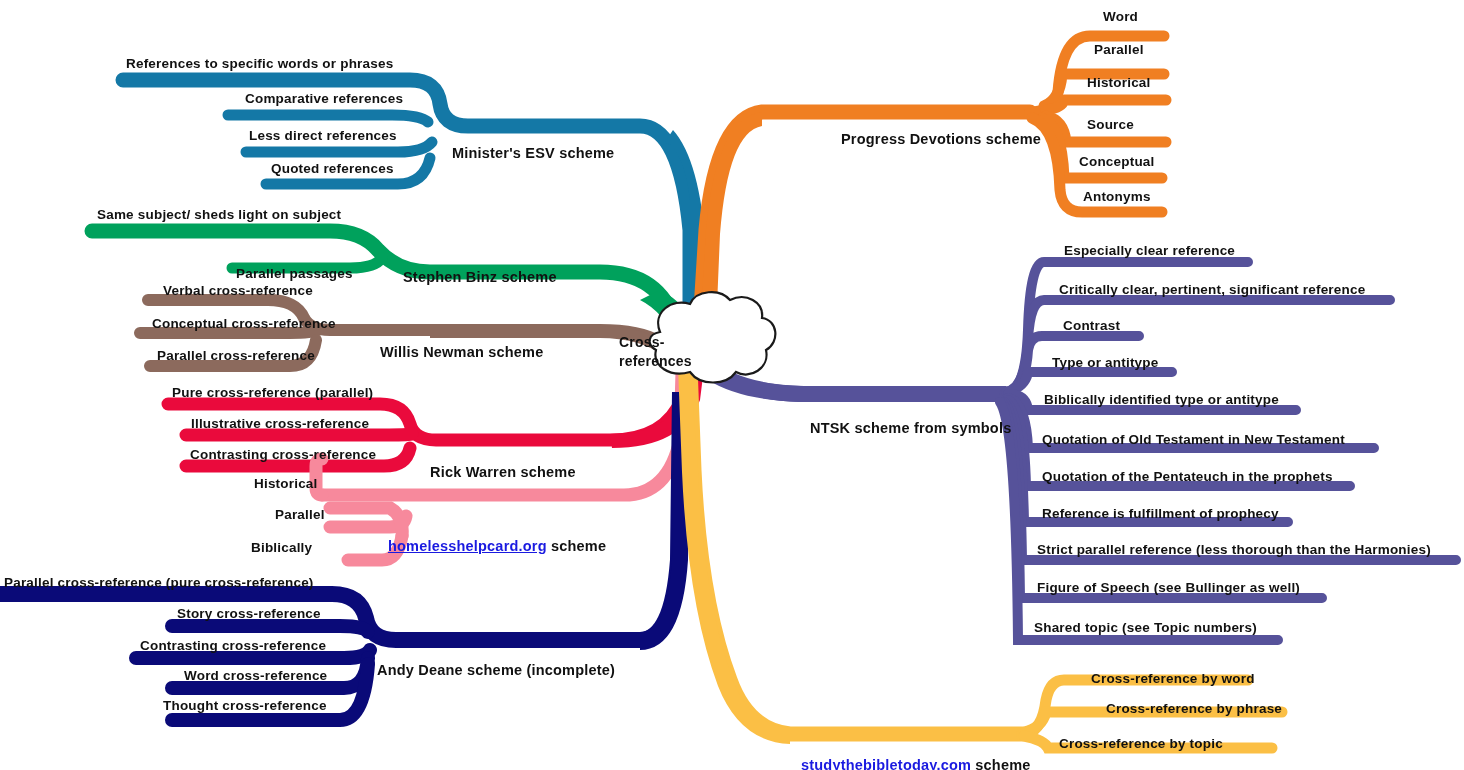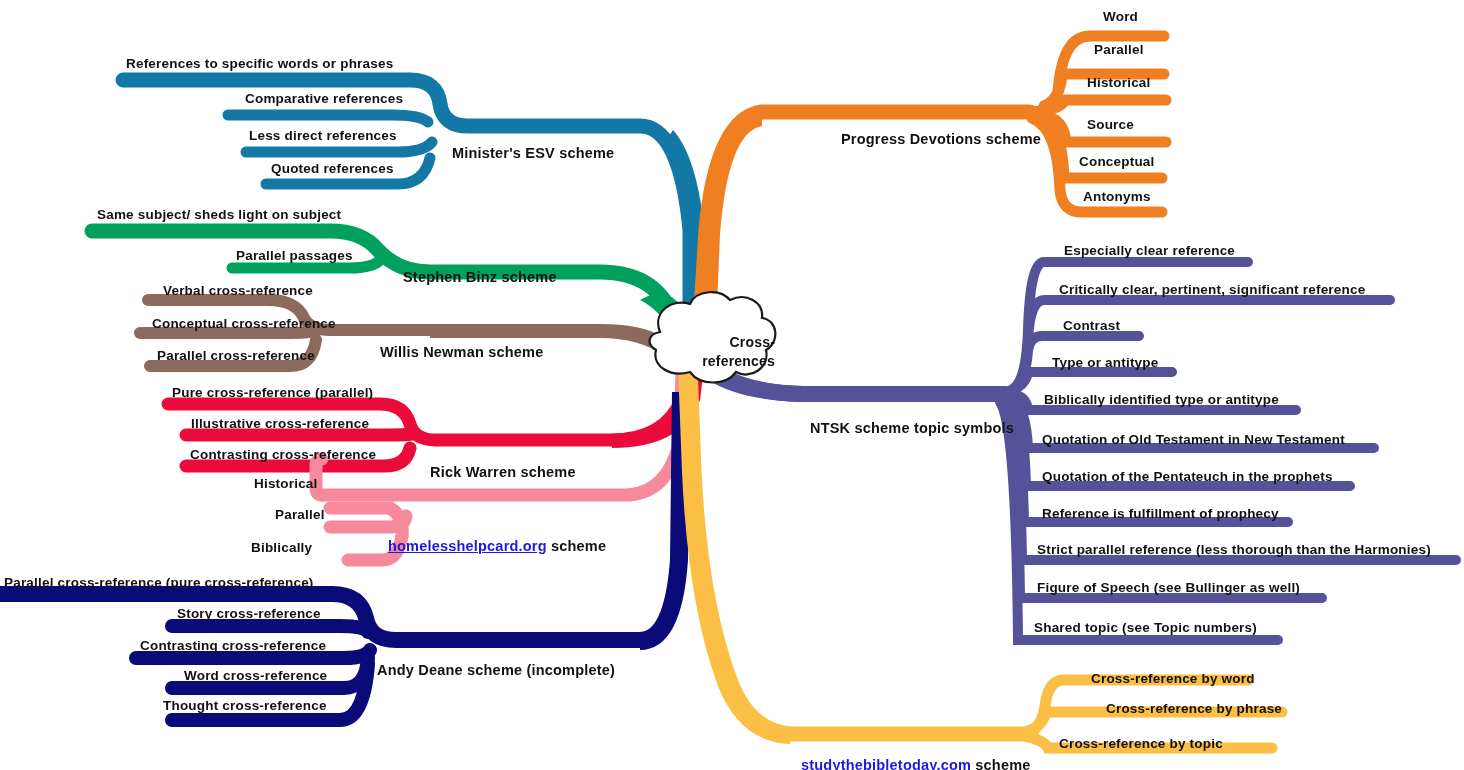--- a/index.html
+++ b/index.html
@@ -4,21 +4,21 @@
 <style>
   html,body{margin:0;padding:0;background:#ffffff;}
   body{width:1464px;height:770px;position:relative;overflow:hidden;
        font-family:"DejaVu Sans","Liberation Sans",sans-serif;}
   #map{position:absolute;left:0;top:0;width:1464px;height:770px;}
   .lbl{position:absolute;white-space:nowrap;color:#111111;
        font-family:Liberation Sans, sans-serif;
        font-weight:700;letter-spacing:.2px;}
   .lbl.scheme{font-size:14.5px;margin-top:40px;}
   .lbl.leaf{font-size:13.5px;}
-  .lbl.center{font-size:14px;line-height:1.35;text-align:right;}
+  .lbl.center{font-size:14px;line-height:1.35;text-align:left;}
   .link{color:#1a1ae0;text-decoration:underline;font-weight:700;}
   .center-wrap{position:absolute;left:619px;top:316px;width:156px;height:76px;}
   .center-text{position:absolute;left:0;top:17px;width:156px;}
 </style>
 </head>
 <body>
 
 <svg id="map" viewBox="0 0 1464 770">
 
   <g>
@@ -122,21 +122,21 @@
 </div>
 
 <div class="lbl scheme" style="left:452px;top:105px">Minister's ESV scheme</div>
 <div class="lbl leaf" style="left:126px;top:56px">References to specific words or phrases</div>
 <div class="lbl leaf" style="left:245px;top:91px">Comparative references</div>
 <div class="lbl leaf" style="left:249px;top:128px">Less direct references</div>
 <div class="lbl leaf" style="left:271px;top:161px">Quoted references</div>
 
 <div class="lbl scheme" style="left:403px;top:229px">Stephen Binz scheme</div>
 <div class="lbl leaf" style="left:97px;top:207px">Same subject/ sheds light on subject</div>
-<div class="lbl leaf" style="left:236px;top:248px">Parallel passages</div>
+<div class="lbl leaf" style="left:236px;top:266px">Parallel passages</div>
 
 <div class="lbl scheme" style="left:380px;top:304px">Willis Newman scheme</div>
 <div class="lbl leaf" style="left:163px;top:283px">Verbal cross-reference</div>
 <div class="lbl leaf" style="left:152px;top:316px">Conceptual cross-reference</div>
 <div class="lbl leaf" style="left:157px;top:348px">Parallel cross-reference</div>
 
 <div class="lbl scheme" style="left:430px;top:424px">Rick Warren scheme</div>
 <div class="lbl leaf" style="left:172px;top:385px">Pure cross-reference (parallel)</div>
 <div class="lbl leaf" style="left:191px;top:416px">Illustrative cross-reference</div>
 <div class="lbl leaf" style="left:190px;top:447px">Contrasting cross-reference</div>
@@ -156,21 +156,21 @@
 <div class="lbl leaf" style="left:163px;top:698px">Thought cross-reference</div>
 
 <div class="lbl scheme" style="left:841px;top:91px">Progress Devotions scheme</div>
 <div class="lbl leaf" style="left:1103px;top:9px">Word</div>
 <div class="lbl leaf" style="left:1094px;top:42px">Parallel</div>
 <div class="lbl leaf" style="left:1087px;top:75px">Historical</div>
 <div class="lbl leaf" style="left:1087px;top:117px">Source</div>
 <div class="lbl leaf" style="left:1079px;top:154px">Conceptual</div>
 <div class="lbl leaf" style="left:1083px;top:189px">Antonyms</div>
 
-<div class="lbl scheme" style="left:810px;top:380px">NTSK scheme topic symbols</div>
+<div class="lbl scheme" style="left:810px;top:380px">NTSK scheme from symbols</div>
 <div class="lbl leaf" style="left:1064px;top:243px">Especially clear reference</div>
 <div class="lbl leaf" style="left:1059px;top:282px">Critically clear, pertinent, significant reference</div>
 <div class="lbl leaf" style="left:1063px;top:318px">Contrast</div>
 <div class="lbl leaf" style="left:1052px;top:355px">Type or antitype</div>
 <div class="lbl leaf" style="left:1044px;top:392px">Biblically identified type or antitype</div>
 <div class="lbl leaf" style="left:1042px;top:432px">Quotation of Old Testament in New Testament</div>
 <div class="lbl leaf" style="left:1042px;top:469px">Quotation of the Pentateuch in the prophets</div>
 <div class="lbl leaf" style="left:1042px;top:506px">Reference is fulfillment of prophecy</div>
 <div class="lbl leaf" style="left:1037px;top:542px">Strict parallel reference (less thorough than the Harmonies)</div>
 <div class="lbl leaf" style="left:1037px;top:580px">Figure of Speech (see Bullinger as well)</div>

